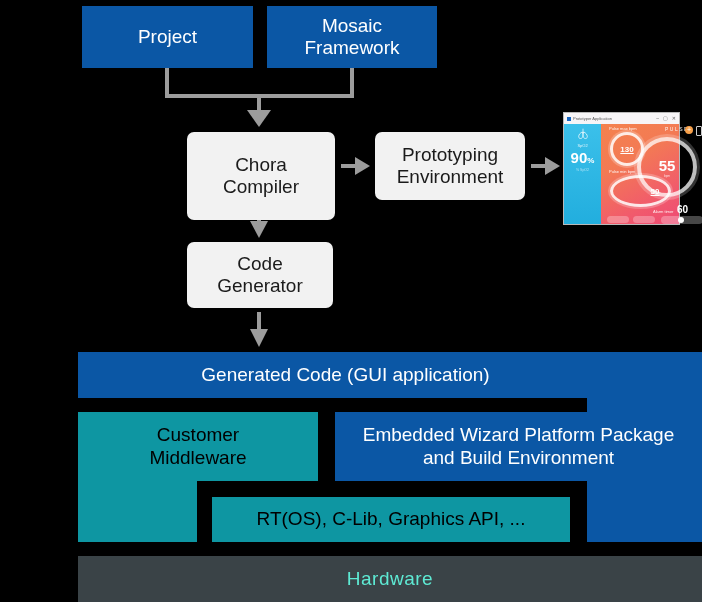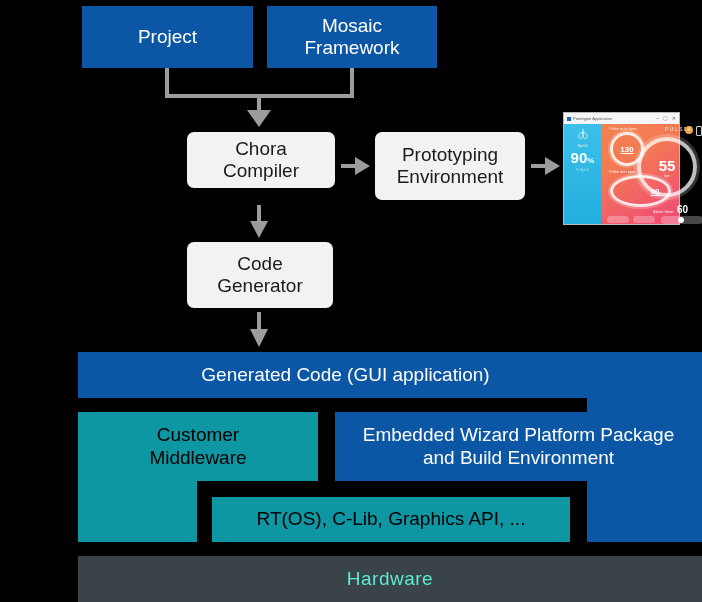--- a/index.html
+++ b/index.html
@@ -80,21 +80,21 @@
     <g stroke="#9c9c9c" stroke-width="4" fill="false">
       <path d="M259 312 V330" fill="none"></path>
     </g>
     <polygon fill="#9c9c9c" points="250,329 268,329 259,347"></polygon>
   </svg>
 
   <div class="box box-blue" style="left:82px;top:6px;width:171px;height:62px;">Project</div>
   <div class="box box-blue" style="left:267px;top:6px;width:170px;height:62px;">Mosaic
 Framework</div>
 
-  <div class="box box-light" style="left:187px;top:132px;width:148px;height:56px;">Chora
+  <div class="box box-light" style="left:187px;top:132px;width:148px;height:88px;">Chora
 Compiler</div>
   <div class="box box-light" style="left:187px;top:242px;width:146px;height:66px;">Code
 Generator</div>
   <div class="box box-light" style="left:375px;top:132px;width:150px;height:68px;">Prototyping
 Environment</div>
 
   <div class="box box-blue" style="left:78px;top:352px;width:495px;height:46px;padding-left:20px;">Generated Code (GUI application)</div>
   <div class="box box-blue" style="left:587px;top:352px;width:115px;height:190px;"></div>
   <div class="box box-teal" style="left:78px;top:412px;width:240px;height:69px;">Customer
 Middleware</div>

